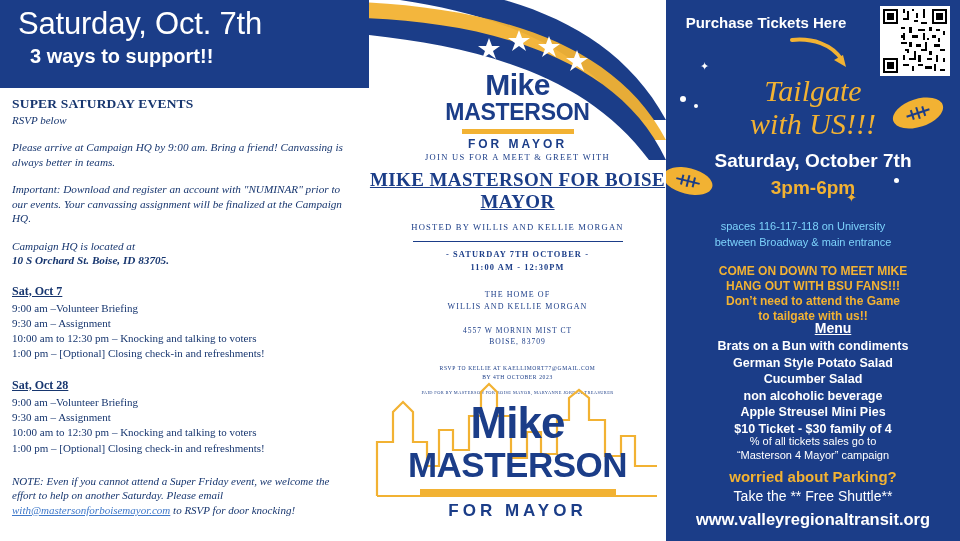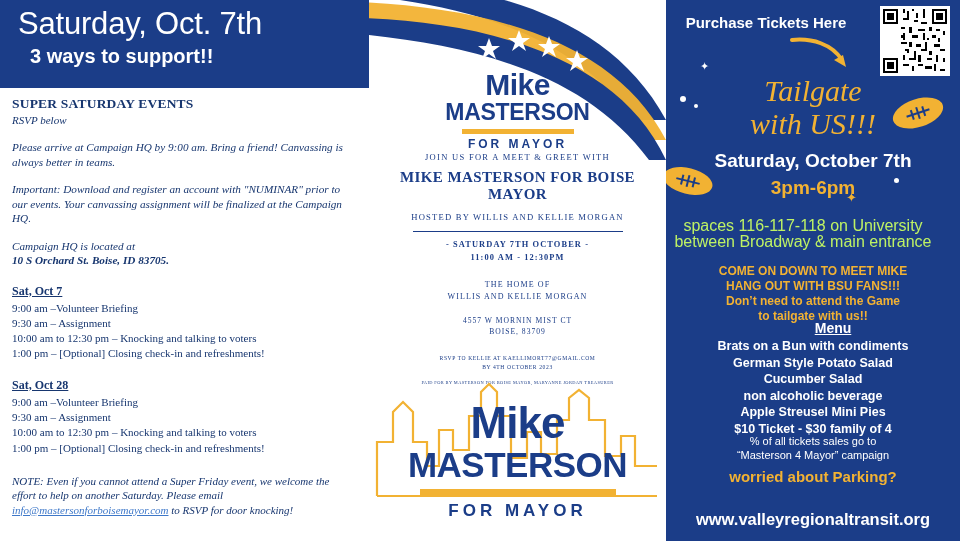--- a/index.html
+++ b/index.html
@@ -26,21 +26,21 @@
   
   .center{position:relative;width:297px;height:541px;background:#ffffff;overflow:hidden;}
   .swoosh{position:absolute;left:0;top:0;width:297px;height:210px;overflow:hidden;}
   .logo-top{position:absolute;left:0;top:70px;width:297px;text-align:center;color:#1b3d88;font-weight:700;line-height:1;}
   .logo-top .mike{font-size:30px;letter-spacing:-0.5px;}
   .logo-top .master{font-size:23px;letter-spacing:-0.3px;margin-top:1px;}
   .logo-top .bar{width:112px;height:5px;background:#f2b233;margin:5px auto 4px;}
   .logo-top .for{font-size:12px;letter-spacing:3px;color:#1b3d88;font-weight:700;}
   .invite{position:absolute;left:0;top:152px;width:297px;text-align:center;color:#1b3d88;font-family:"Liberation Serif",serif;}
   .invite .l1{font-size:8.5px;letter-spacing:1.3px;margin-bottom:7px;}
-  .invite .l2{font-size:15px;font-weight:700;letter-spacing:.4px;}
+  .invite .l2{font-size:19px;font-weight:700;letter-spacing:.4px;text-decoration:underline;}
   .invite .l3{font-size:8.6px;letter-spacing:1.2px;margin-top:9px;}
   .invite .rule{width:210px;height:1px;background:#1b3d88;margin:9px auto 0;}
   .invite .l4{font-size:8.4px;letter-spacing:1.1px;margin-top:8px;font-weight:700;}
   .invite .l5{font-size:8px;letter-spacing:1.1px;margin-top:17px;line-height:12px;}
   .invite .l6{font-size:7.6px;letter-spacing:1px;margin-top:12px;line-height:11px;}
   .invite .l7{font-size:5.6px;letter-spacing:.6px;margin-top:17px;line-height:8.5px;}
   .invite .l8{font-size:4.4px;letter-spacing:.4px;margin-top:9px;}
   .skyline{position:absolute;left:0;bottom:0;width:297px;height:195px;}
   .logo-bot{position:absolute;left:0;bottom:22px;width:297px;text-align:center;color:#1b3d88;font-weight:700;line-height:1;}
   .logo-bot .mike{font-size:44px;letter-spacing:-1px;}
@@ -52,21 +52,21 @@
   .right{position:relative;width:294px;height:541px;background:#1b3d88;color:#ffffff;overflow:hidden;}
   .tickets{position:absolute;left:10px;top:14px;width:180px;text-align:center;font-size:15px;font-weight:700;color:#ffffff;}
   .qr{position:absolute;right:10px;top:6px;width:70px;height:70px;background:#ffffff;padding:3px;box-sizing:border-box;}
   .qr svg{display:block;}
   .arrow{position:absolute;left:124px;top:36px;width:60px;height:36px;}
   .tailgate{position:absolute;left:0;top:76px;width:294px;text-align:center;color:#f2b233;font-family:"Liberation Serif",serif;font-style:italic;line-height:1.02;}
   .tailgate .t1{font-size:30px;}
   .tailgate .t2{font-size:30px;margin-top:2px;}
   .rdate{position:absolute;left:0;top:150px;width:294px;text-align:center;font-size:19px;font-weight:700;color:#ffffff;}
   .rtime{position:absolute;left:0;top:177px;width:294px;text-align:center;font-size:19px;font-weight:700;color:#f2b233;}
-  .rspaces{position:absolute;left:0;top:218px;width:274px;text-align:center;font-size:16px;line-height:16px;color:#bef264;}
+  .rspaces{position:absolute;left:0;top:218px;width:274px;text-align:center;font-size:11px;line-height:16px;color:#7dd3fc;}
   .rcome{position:absolute;left:0;top:264px;width:294px;text-align:center;font-size:12px;font-weight:700;line-height:15px;color:#f2b233;}
   .menu-h{position:absolute;left:0;top:320px;width:334px;text-align:center;font-size:14px;font-weight:700;text-decoration:underline;color:#ffffff;}
   .menu-l{position:absolute;left:0;top:338px;width:294px;text-align:center;font-size:12.5px;font-weight:700;line-height:16.6px;color:#ffffff;}
   .pct{position:absolute;left:0;top:434px;width:294px;text-align:center;font-size:11px;line-height:14px;color:#ffffff;}
   .park{position:absolute;left:0;top:468px;width:294px;text-align:center;font-size:15px;font-weight:700;color:#f2b233;}
   .shuttle{position:absolute;left:0;top:488px;width:294px;text-align:center;font-size:14px;color:#ffffff;}
   .url{position:absolute;left:0;top:510px;width:294px;text-align:center;font-size:16.5px;font-weight:700;color:#ffffff;}
   .ball{position:absolute;}
   .star{position:absolute;color:#ffffff;}
   .dot{position:absolute;border-radius:50%;background:#ffffff;}
@@ -100,21 +100,21 @@
       </ul>
 
       <p class="day-head">Sat, Oct 28</p>
       <ul class="sched">
         <li>9:00 am –Volunteer Briefing</li>
         <li>9:30 am – Assignment</li>
         <li>10:00 am to 12:30 pm – Knocking and talking to voters</li>
         <li>1:00 pm – [Optional] Closing check-in and refreshments!</li>
       </ul>
 
-      <p class="note"><span>NOTE: Even if you cannot attend a Super Friday event, we welcome the effort to help on another Saturday. Please email </span><a href="#">info@mastersonforboisemayor.com</a><span> to RSVP for door knocking!</span></p>
+      <p class="note"><span>NOTE: Even if you cannot attend a Super Friday event, we welcome the effort to help on another Saturday. Please email </span><a href="#">with@mastersonforboisemayor.com</a><span> to RSVP for door knocking!</span></p>
     </div>
   </section>
 
   <section class="center">
     <div class="swoosh">
       <svg width="297" height="210" viewBox="0 0 297 210">
         <path d="M-10,-5 C90,5 200,30 265,120 L297,120 C240,15 120,-15 -10,-22 Z" fill="#1b3d88"></path>
         <path d="M-10,18 C100,28 210,55 272,140 L297,140 C245,40 120,8 -10,2 Z" fill="#f2b233" opacity="0.95"></path>
         <path d="M-10,34 C105,46 215,72 280,160 L297,160 C250,58 120,22 -10,18 Z" fill="#1b3d88"></path>
         <g fill="#ffffff">
@@ -310,15 +310,16 @@
       <div>Apple Streusel Mini Pies</div>
       <div>$10 Ticket - $30 family of 4</div>
     </div>
 
     <div class="pct">
       <div>% of all tickets sales go to</div>
       <div>“Masterson 4 Mayor” campaign</div>
     </div>
 
     <div class="park">worried about Parking?</div>
+    <div class="shuttle">Take the ** Free Shuttle**</div>
     <div class="url">www.valleyregionaltransit.org</div>
   </section>
 </div>
 
 </body></html>

